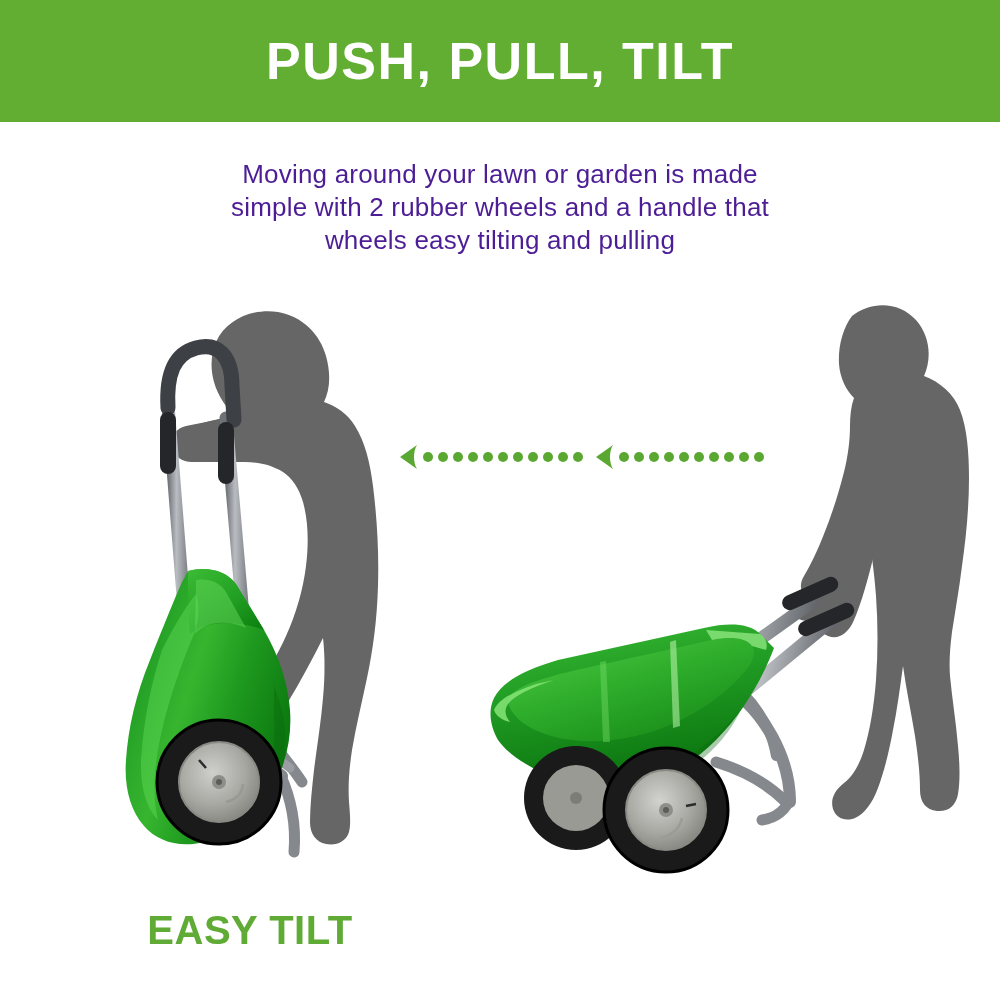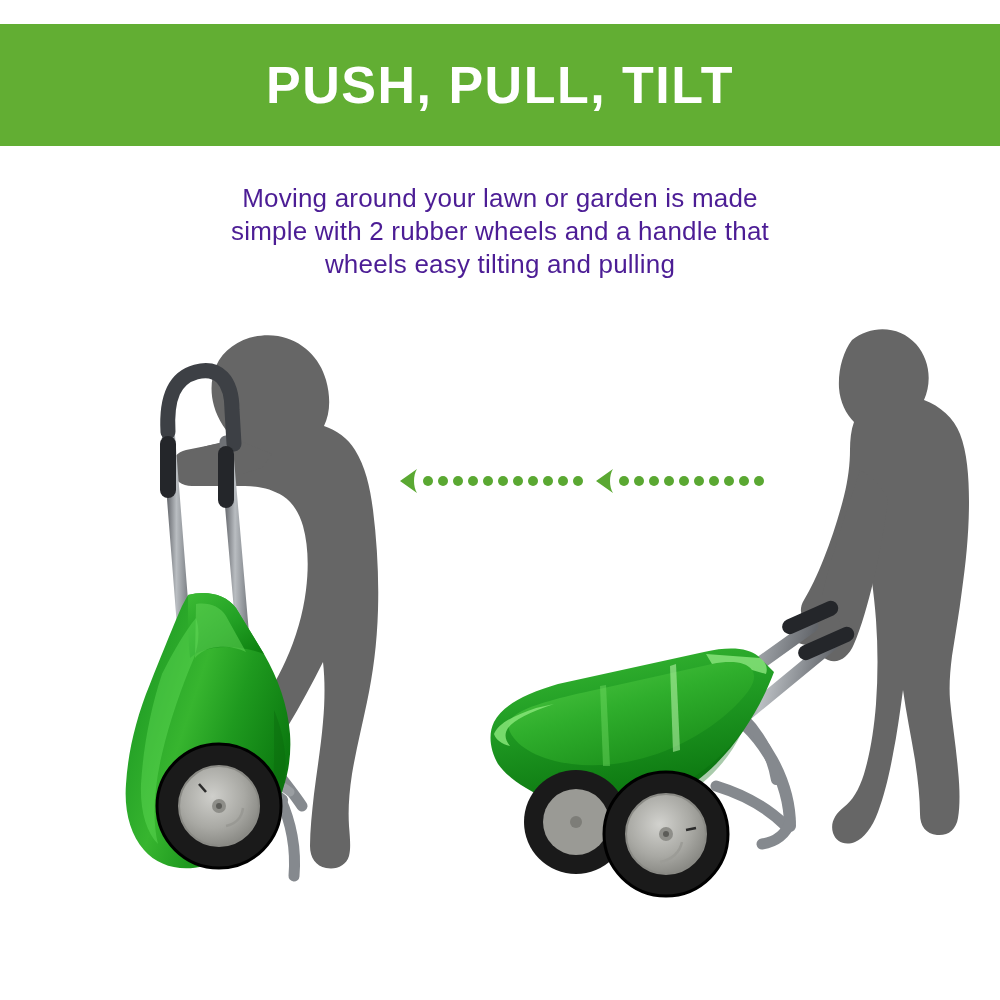--- a/index.html
+++ b/index.html
@@ -13,21 +13,20 @@
     font-family: "Liberation Sans", sans-serif;
     overflow: hidden;
     position: relative;
   }
   #stage {
     position: relative;
     width: 1000px;
     height: 968px;
     background: #ffffff;
     overflow: hidden;
-    margin-top: 24px;
   }
 
   
   #header-banner {
     position: absolute;
     left: 0;
     top: 0;
     width: 1000px;
     height: 122px;
     background: #62ae33;
@@ -432,14 +431,15 @@
         <circle cx="289" cy="17" r="5"></circle>
         <circle cx="304" cy="17" r="5"></circle>
         <circle cx="319" cy="17" r="5"></circle>
         <circle cx="334" cy="17" r="5"></circle>
         <circle cx="349" cy="17" r="5"></circle>
         <circle cx="364" cy="17" r="5"></circle>
       </g>
     </svg>
   </div>
 
+  <div class="footer-label" id="label-left">EASY TILT</div>
 
 </div>
 
 </body></html>

